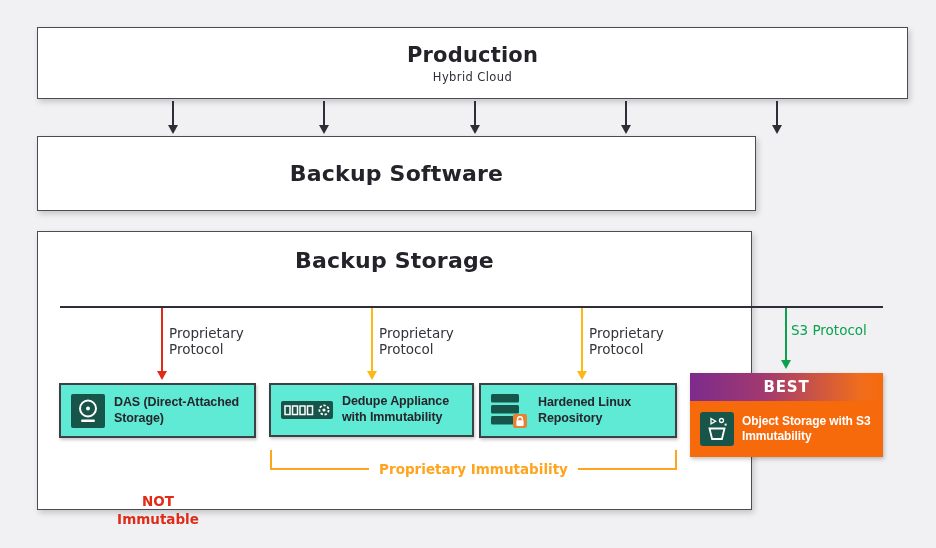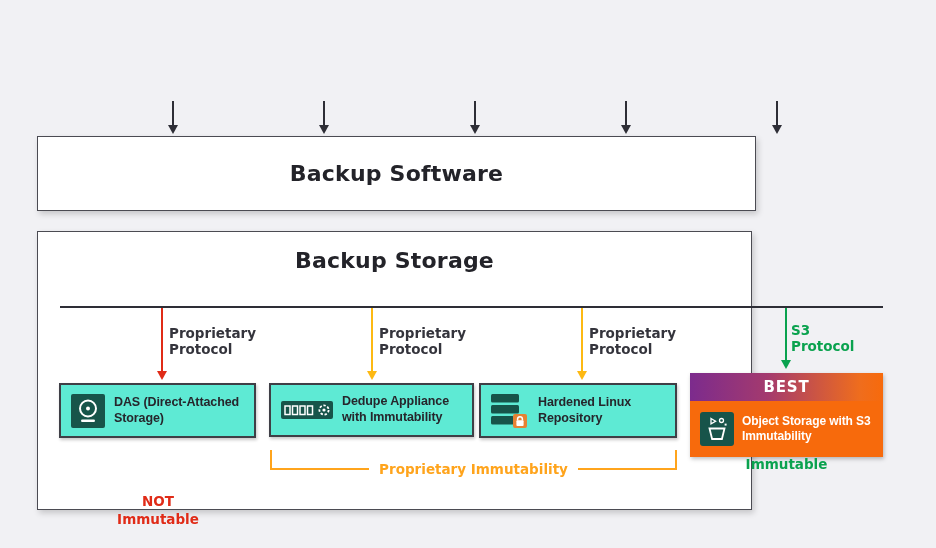--- a/index.html
+++ b/index.html
@@ -24,21 +24,21 @@
 
   .varrow{position:absolute;display:flex;flex-direction:column;align-items:center;}
   .varrow .shaft{width:2px;background:var(--line);}
   .varrow .head{width:0;height:0;border-left:5.5px solid transparent;border-right:5.5px solid transparent;
                 border-top:9px solid var(--line);}
   .varrow.red .shaft{background:var(--red);} .varrow.red .head{border-top-color:var(--red);}
   .varrow.yellow .shaft{background:var(--yellow);} .varrow.yellow .head{border-top-color:var(--yellow);}
   .varrow.green .shaft{background:var(--green);} .varrow.green .head{border-top-color:var(--green);}
 
   .bus-line{position:absolute;left:22px;top:74px;width:823px;height:2px;background:var(--line);}
-  .proto{position:absolute;width:112px;font-size:13.5px;font-weight:bold;line-height:1.22;color:var(--label);}
+  .proto{position:absolute;width:112px;font-size:13.5px;font-weight:normal;line-height:1.22;color:var(--label);}
   .proto.green-text{color:var(--green);width:84px;}
 
   .opt{position:absolute;background:#5eead4;border:2px solid var(--opt-border);
        box-shadow:1px 2px 3px rgba(0,0,0,0.22);display:flex;align-items:center;
        padding:0 8px 0 10px;gap:9px;}
   .opt-label{font-family:"Liberation Sans",sans-serif;font-size:12.5px;font-weight:bold;
              color:#26262c;line-height:1.25;letter-spacing:-0.1px;}
   .icon{flex:0 0 auto;display:flex;align-items:center;}
 
   .best-wrap{position:absolute;left:652px;top:141px;width:193px;box-shadow:1px 2px 4px rgba(0,0,0,0.25);}
@@ -58,20 +58,24 @@
   .bracket .tick.left{left:0;} .bracket .tick.right{right:0;}
   .bracket-row{position:absolute;left:2px;right:2px;top:11px;display:flex;align-items:center;text-align:right;}
   .bline{flex:1;height:2px;background:var(--bracket-orange);}
   .btext{margin:0 10px;white-space:nowrap;color:var(--bracket-orange);font-size:13.5px;font-weight:bold;}
 </style>
 </head>
 <body>
 
 <div class="canvas">
 
+  <section class="box production">
+    <h1>Production</h1>
+    <div class="subtitle">Hybrid Cloud</div>
+  </section>
 
   <div class="varrow" style="left:168px;top:101px;">
       <div class="shaft" style="height:24px"></div>
       <div class="head"></div>
     </div>
   <div class="varrow" style="left:319px;top:101px;">
       <div class="shaft" style="height:24px"></div>
       <div class="head"></div>
     </div>
   <div class="varrow" style="left:470px;top:101px;">
@@ -182,15 +186,14 @@
     <div class="bracket">
       <div class="tick left"></div>
       <div class="tick right"></div>
       <div class="bracket-row">
         <div class="bline"></div>
         <div class="btext">Proprietary Immutability</div>
         <div class="bline"></div>
       </div>
     </div>
 
-    <div class="footnote green-text" style="left:652px;top:224px;width:193px;">Immutable</div>
   </section>
 </div>
 
 </body></html>

